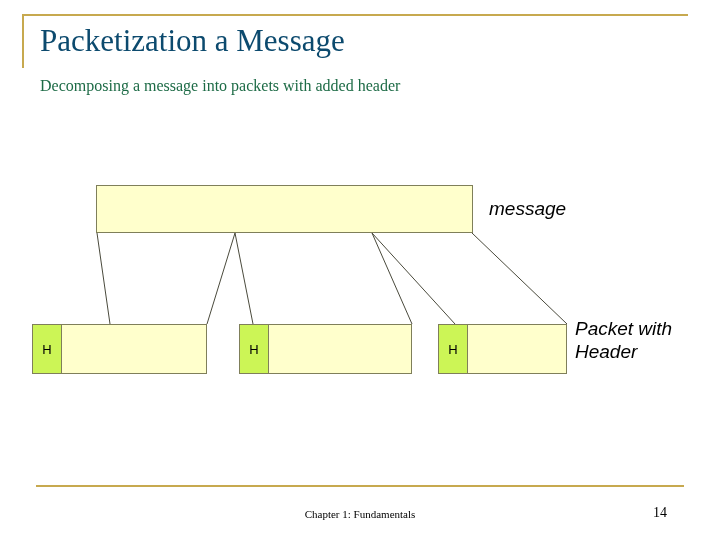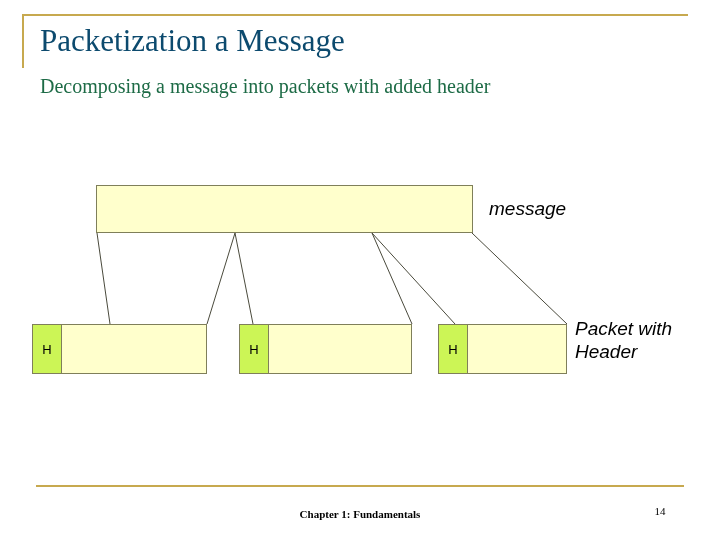--- a/index.html
+++ b/index.html
@@ -50,21 +50,21 @@
     font-size: 31px;
     line-height: 38px;
     color: #0c4a6e;
     font-family: "Liberation Serif", serif;
     white-space: nowrap;
   }
   .subtitle {
     position: absolute;
     left: 40px;
     top: 72px;
-    font-size: 20px;
+    font-size: 16px;
     line-height: 28px;
     color: #1d6b46;
     font-family: "Liberation Serif", serif;
     white-space: nowrap;
   }
 
   
   .diagram {
     position: absolute;
     left: 0;
@@ -144,32 +144,32 @@
   }
 
   
   .footer-center {
     position: absolute;
     left: 0;
     top: 508px;
     width: 720px;
     text-align: center;
     font-family: "Liberation Serif", serif;
-    font-weight: bold;
+    font-weight: normal;
     font-size: 11px;
     color: #000000;
   }
   .footer-page {
     position: absolute;
     left: 640px;
     top: 505px;
     width: 40px;
     text-align: center;
     font-family: "Liberation Serif", serif;
-    font-size: 11px;
+    font-size: 14px;
     color: #000000;
   }
 </style>
 </head>
 <body>
 
 <div id="slide">
 
   <div class="rule-top"></div>
   <div class="rule-left"></div>

